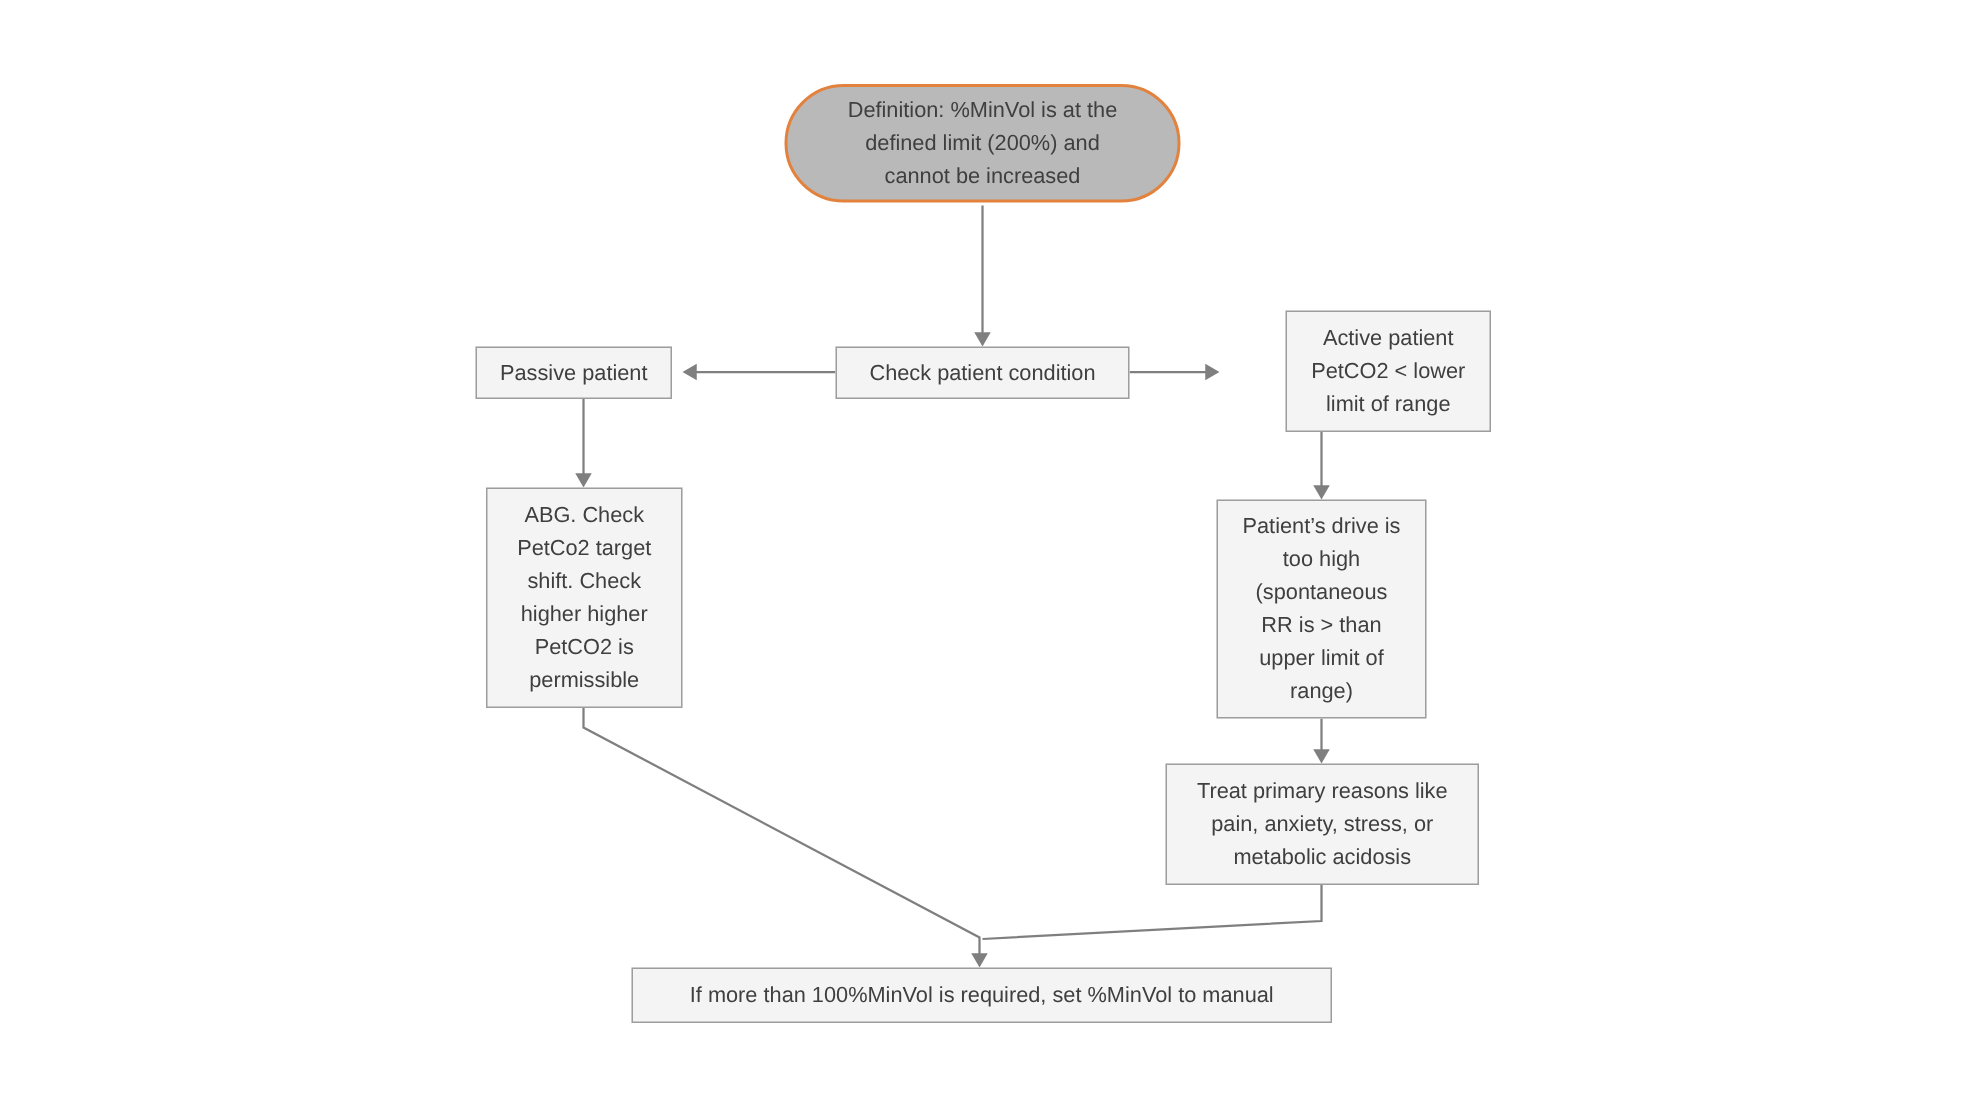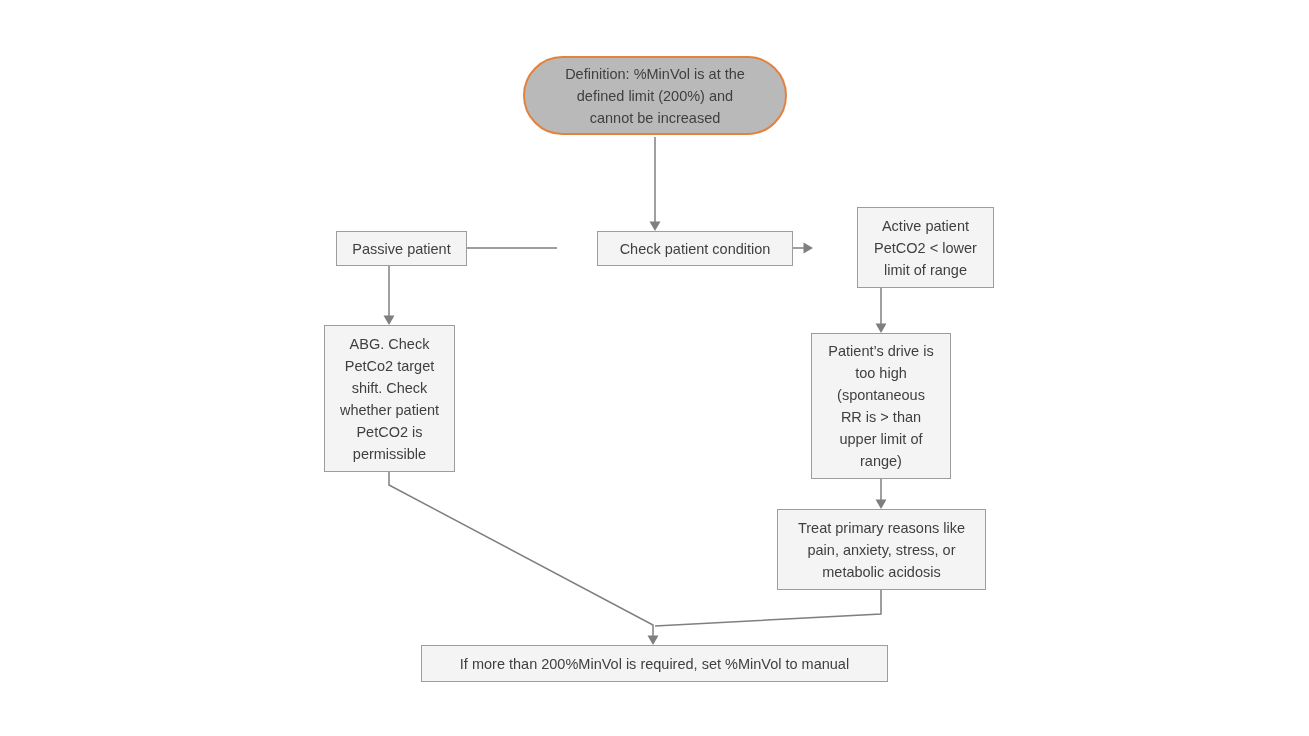--- a/index.html
+++ b/index.html
@@ -35,22 +35,22 @@
     padding:2px 6px;
   }
   .node span{white-space:pre-line;}
   .pill{
     background:var(--definition-fill);
     border:2px solid var(--definition-border);
     border-radius:40px;
   }
   
   .n-definition{left:523px;top:56px;width:264px;height:79px;}
-  .n-check{left:557px;top:231px;width:196px;height:35px;margin-left:40px;}
-  .n-passive{left:336px;top:231px;width:131px;height:35px;}
+  .n-check{left:557px;top:231px;width:196px;height:35px;}
+  .n-passive{left:317px;top:231px;width:131px;height:35px;}
   .n-active{left:857px;top:207px;width:137px;height:81px;}
   .n-abg{left:324px;top:325px;width:131px;height:147px;}
   .n-drive{left:811px;top:333px;width:140px;height:146px;}
   .n-treat{left:777px;top:509px;width:209px;height:81px;}
   .n-manual{left:421px;top:645px;width:467px;height:37px;}
 </style>
 </head>
 <body>
 
 <div class="canvas">
@@ -114,37 +114,37 @@
   <div class="node n-active">
     <span>Active patient
 PetCO2 &lt; lower
 limit of range</span>
   </div>
 
   <div class="node n-abg">
     <span>ABG. Check
 PetCo2 target
 shift. Check
-whether patient
+higher higher
 PetCO2 is
 permissible</span>
   </div>
 
   <div class="node n-treat">
     <span>Treat primary reasons like
 pain, anxiety, stress, or
 metabolic acidosis</span>
   </div>
 
   <div class="node n-drive">
     <span>Patient’s drive is
 too high
 (spontaneous
 RR is &gt; than
 upper limit of
 range)</span>
   </div>
 
   <div class="node n-manual">
-    <span>If more than 200%MinVol is required, set %MinVol to manual</span>
+    <span>If more than 100%MinVol is required, set %MinVol to manual</span>
   </div>
 
 </div>
 
 </body></html>

